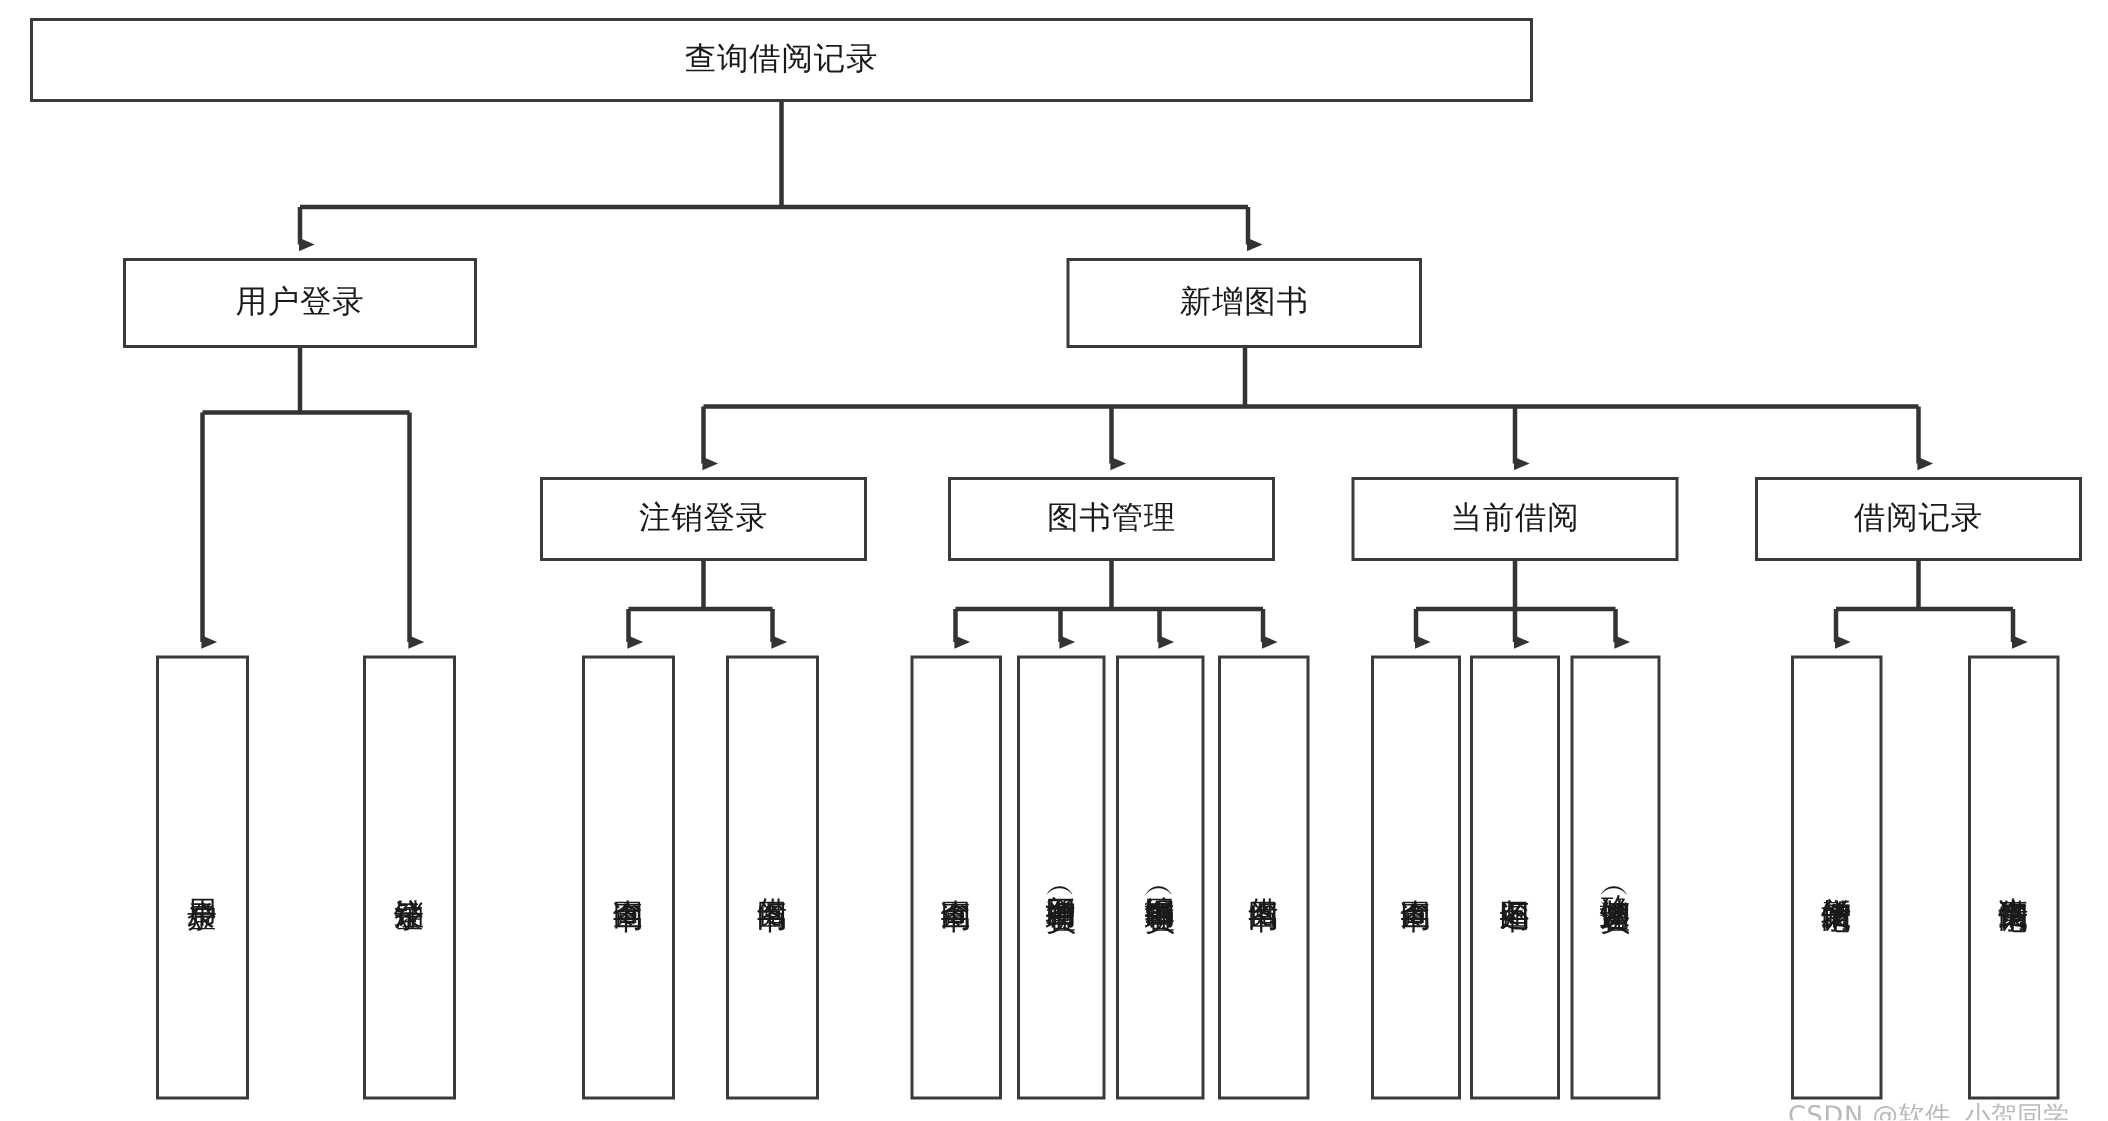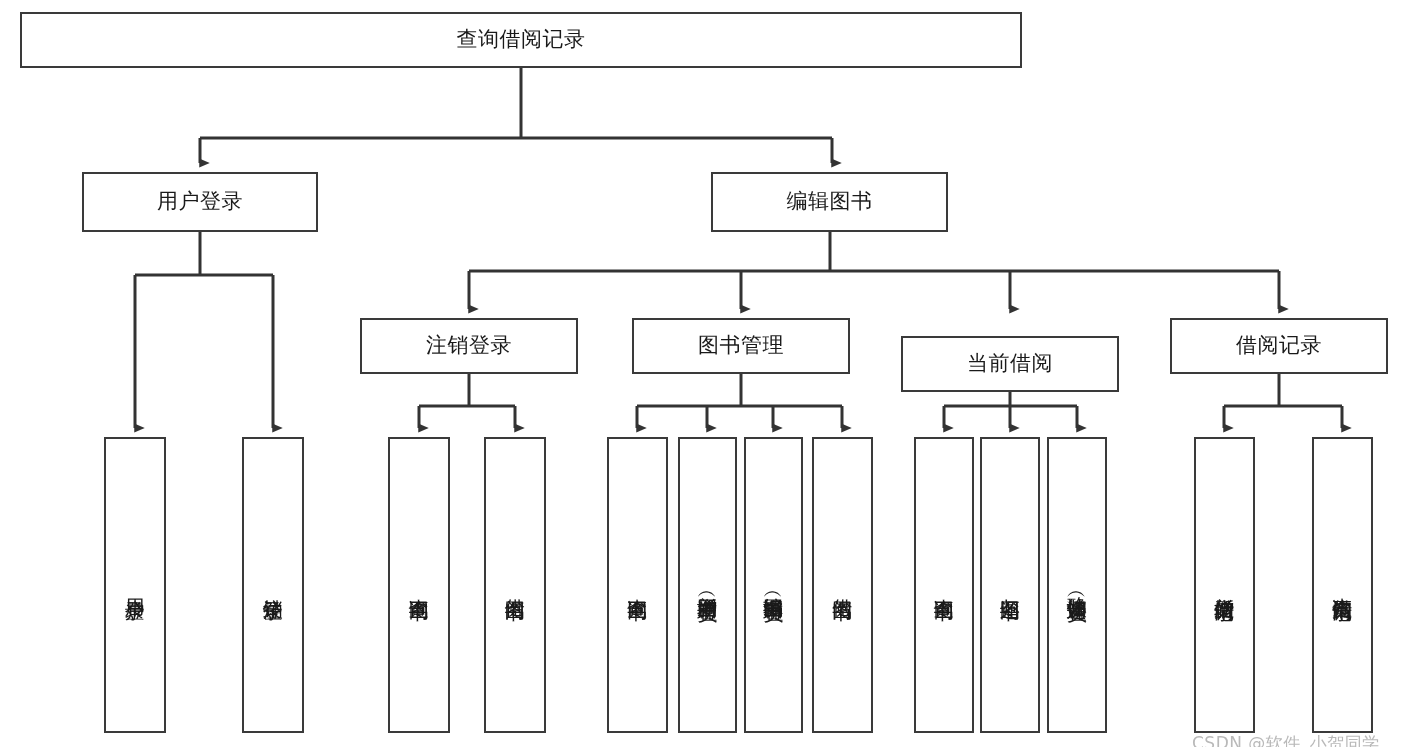--- a/index.html
+++ b/index.html
@@ -116,32 +116,32 @@
 
   <div class="node-box" style="left:20px; top:12px; width:1002px; height:56px;">
     <span class="node-label-h">查询借阅记录</span>
   </div>
 
   <div class="node-box" style="left:82px; top:172px; width:236px; height:60px;">
     <span class="node-label-h">用户登录</span>
   </div>
 
   <div class="node-box" style="left:711px; top:172px; width:237px; height:60px;">
-    <span class="node-label-h">编辑图书</span>
+    <span class="node-label-h">新增图书</span>
   </div>
 
   <div class="node-box" style="left:360px; top:318px; width:218px; height:56px;">
     <span class="node-label-h">注销登录</span>
   </div>
 
   <div class="node-box" style="left:632px; top:318px; width:218px; height:56px;">
     <span class="node-label-h">图书管理</span>
   </div>
 
-  <div class="node-box" style="left:901px; top:336px; width:218px; height:56px;">
+  <div class="node-box" style="left:901px; top:318px; width:218px; height:56px;">
     <span class="node-label-h">当前借阅</span>
   </div>
 
   <div class="node-box" style="left:1170px; top:318px; width:218px; height:56px;">
     <span class="node-label-h">借阅记录</span>
   </div>
 
   <div class="node-box" style="left:104px; top:437px; width:62px; height:296px;">
     <span class="node-label-v">用户登录</span>
   </div>

